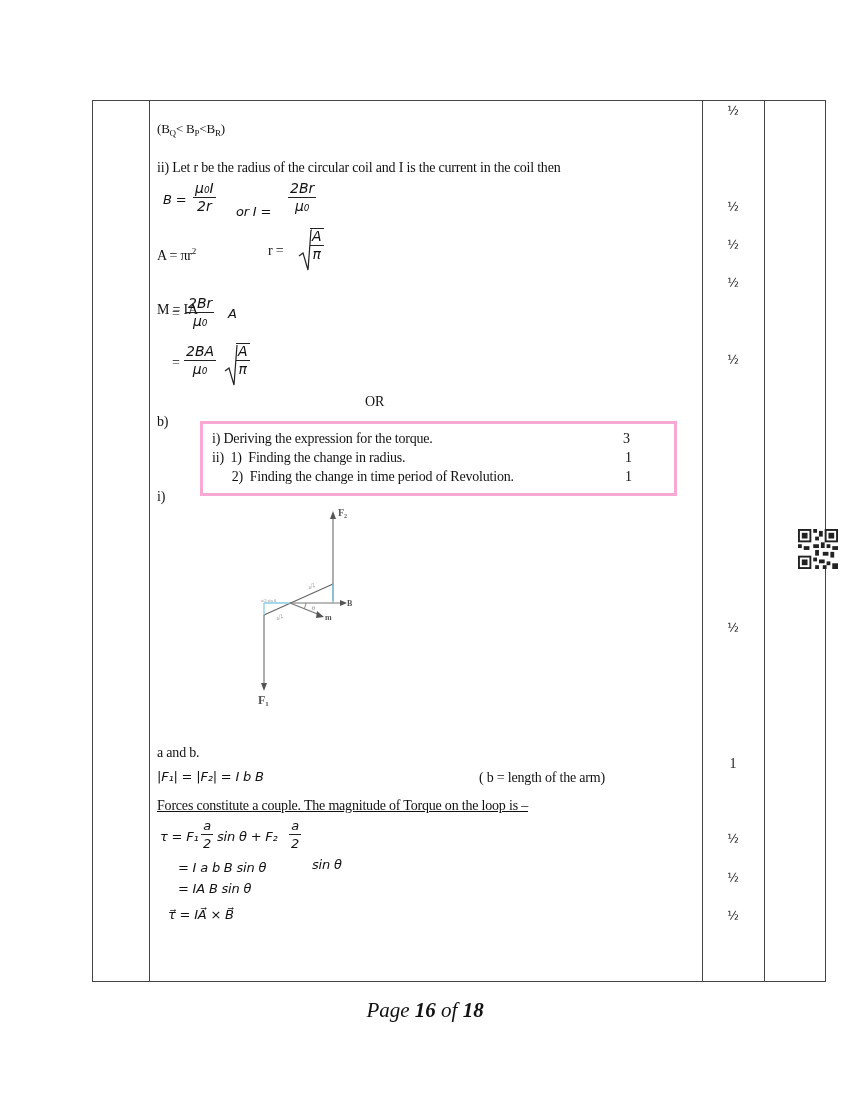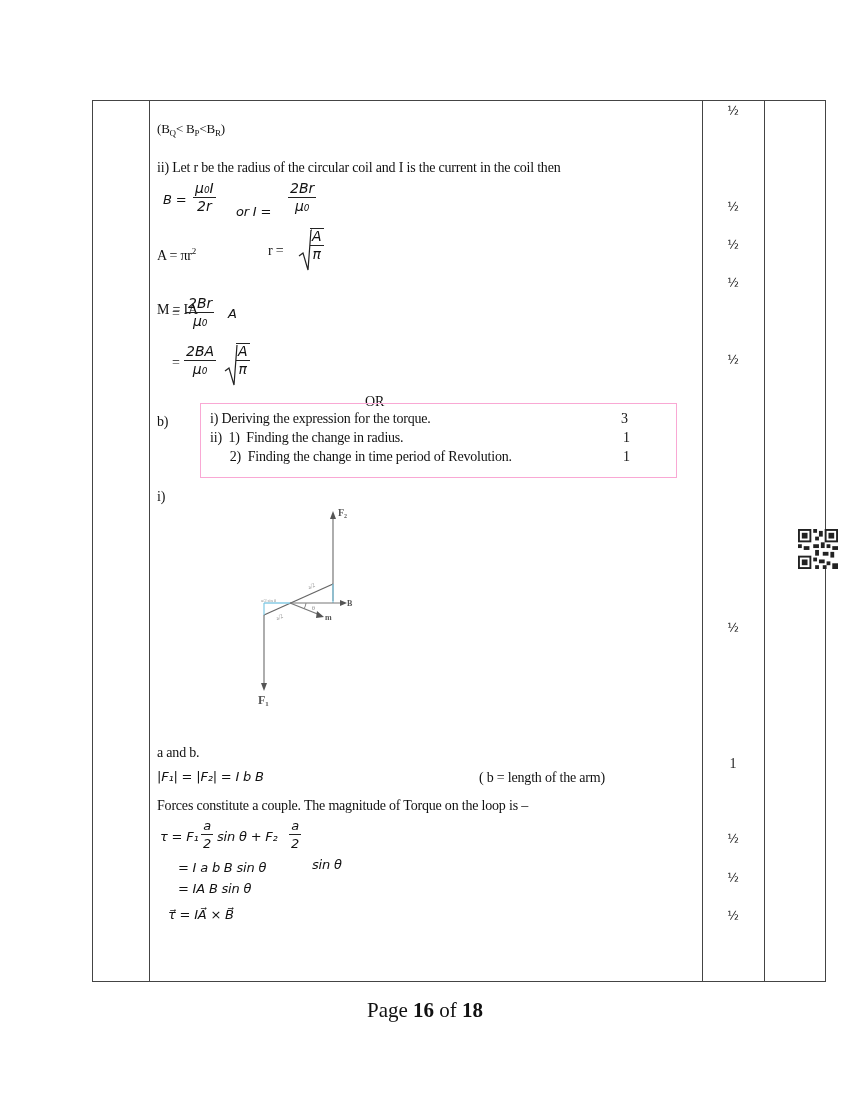--- a/index.html
+++ b/index.html
@@ -11,22 +11,22 @@
     .m { font-family: "Liberation Serif", "DejaVu Serif", serif; font-style: italic; }
     .sansm { font-family: "DejaVu Sans", sans-serif; font-style: italic; font-size: 13px; }
     .sub { font-size: 9px; vertical-align: -3px; }
     .sup { font-size: 9px; vertical-align: 6px; }
     .frac { position: absolute; display: flex; flex-direction: column; align-items: center; font-size: 14px; }
     .frac .num { padding: 0 2px 1px 2px; line-height: 15px; }
     .frac .bar { align-self: stretch; border-top: 1px solid #222; }
     .frac .den { padding: 1px 2px 0 2px; line-height: 15px; }
     .sqrt { position: absolute; }
     .mark { position: absolute; left: 702px; width: 62px; text-align: center; font-family: "DejaVu Sans", sans-serif; font-size: 12px; color: #222; }
-    .criteria { position: absolute; left: 200px; top: 403px; width: 477px; height: 75px; border: 1px solid #f9a8d4; box-sizing: border-box; }
-    .footer { position: absolute; left: 0; width: 850px; top: 998px; text-align: center; font-size: 21px; }
+    .criteria { position: absolute; left: 200px; top: 421px; width: 477px; height: 75px; border: 3px solid #f9a8d4; box-sizing: border-box; }
+    .footer { position: absolute; left: 0; width: 850px; top: 998px; text-align: center; font-size: 21px; font-style: italic; }
     .footer b { font-weight: bold; }
     .qr { position: absolute; left: 798px; top: 529px; width: 40px; height: 40px; }
   </style>
 </head>
 <body>
 
 <div class="page">
 
   <div class="table-box"></div>
   <div class="vline" style="left:149px"></div>
@@ -131,21 +131,21 @@
   <div class="t" style="left:347px; top:596px; font-size:8px; font-weight:bold; color:#555;">B</div>
   <div class="t" style="left:325px; top:610px; font-size:8px; font-weight:bold; color:#555;">m</div>
   <div class="t" style="left:312px; top:600px; font-size:6px; color:#888;">θ</div>
   <div class="t" style="left:308px; top:578px; font-size:6px; color:#999; transform:rotate(-24deg);">a/2</div>
   <div class="t" style="left:276px; top:609px; font-size:6px; color:#999; transform:rotate(-24deg);">a/2</div>
   <div class="t" style="left:261px; top:593px; font-size:5px; color:#999;">a/2 sin θ</div>
 
   <div class="t" style="left:157px; top:745px;">a  and b.</div>
   <div class="t sansm" style="left:157px; top:769px;">|F₁| = |F₂| = I b B</div>
   <div class="t" style="left:479px; top:770px;">( b = length of the arm)</div>
-  <div class="t" style="left:157px; top:798px;">Forces constitute a couple. The magnitude of Torque on the loop is –</div>
+  <div class="t" style="left:157px; top:798px;text-decoration:underline;">Forces constitute a couple. The magnitude of Torque on the loop is –</div>
 
   <div class="t sansm" style="left:160px; top:829px;">τ = F₁</div>
   <div class="frac sansm" style="left:201px; top:818px; font-size:13px;">
     <span class="num">a</span>
     <span class="bar"></span>
     <span class="den">2</span>
   </div>
   <div class="t sansm" style="left:217px; top:829px;">sin θ + F₂</div>
   <div class="frac sansm" style="left:289px; top:818px; font-size:13px;">
     <span class="num">a</span>

